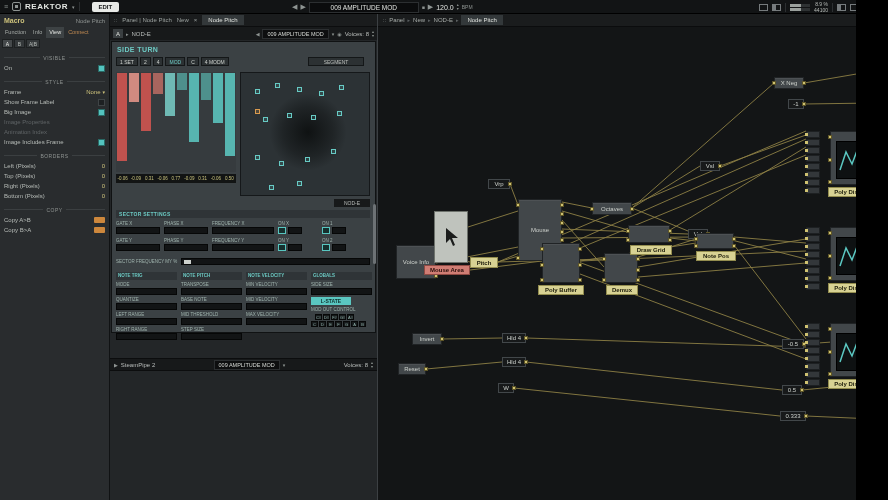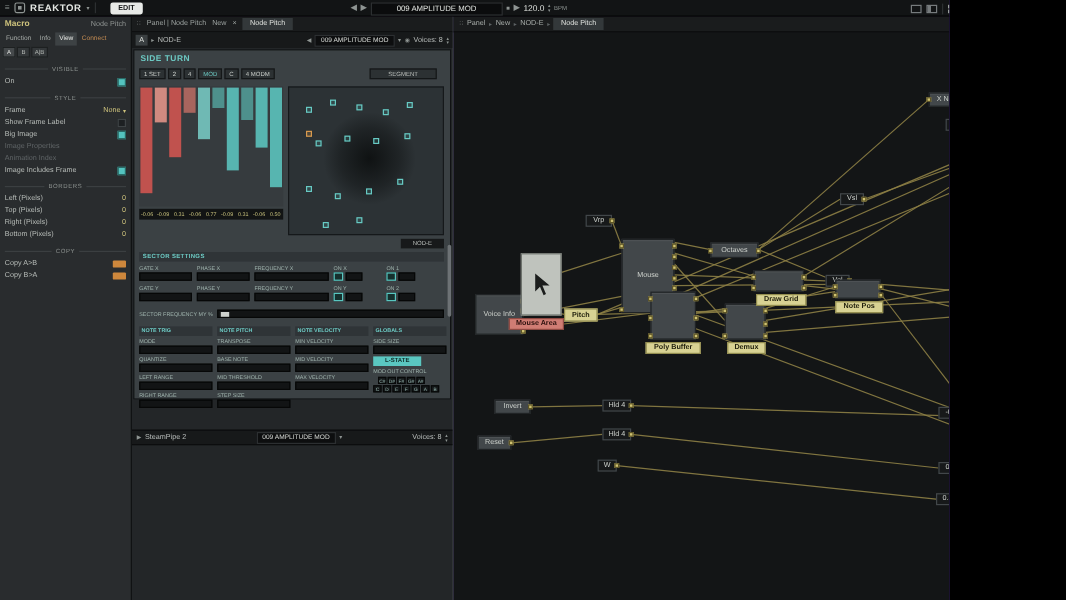--- a/index.html
+++ b/index.html
@@ -1,17 +1,17 @@
 <!DOCTYPE html>
 <html><head>
 <meta charset="utf-8">
 <style>
 *{margin:0;padding:0;box-sizing:border-box;}
 html,body{background:#000;}
-#app{position:relative;width:791px;height:500px;background:#8b5cf6;font-family:"Liberation Sans",sans-serif;color:#c6cac8;overflow:hidden;}
+#app{position:relative;width:856px;height:500px;background:#8b5cf6;font-family:"Liberation Sans",sans-serif;color:#c6cac8;overflow:hidden;}
 
 #topbar{position:absolute;left:0;top:0;width:888px;height:14px;background:#121415;display:flex;align-items:center;padding:0 4px;gap:4px;border-bottom:1px solid #000;}
 .tbicon{color:#8e9492;font-size:7px;line-height:14px;}
 .tbicon.sm{font-size:5px;}
 .ni-logo{width:9px;height:9px;border:1px solid #8e9492;border-radius:2px;position:relative;display:inline-block;}
 .ni-logo::after{content:"";position:absolute;left:2px;top:2px;width:3px;height:3px;background:#8e9492;}
 .app-name{font-size:8px;font-weight:bold;color:#e3e6e2;letter-spacing:.5px;}
 .edit-btn{margin-left:8px;background:#e8eae7;color:#17191a;font-size:6px;font-weight:bold;border:none;border-radius:2px;padding:0 7px;height:10px;font-family:inherit;}
 .tb-center{position:absolute;left:292px;top:0;height:14px;display:flex;align-items:center;gap:3px;}
 .preset-box{background:#0b0c0d;border:1px solid #2c2f31;color:#e0e3df;font-size:6.5px;padding:1px 8px;min-width:110px;text-align:center;}

